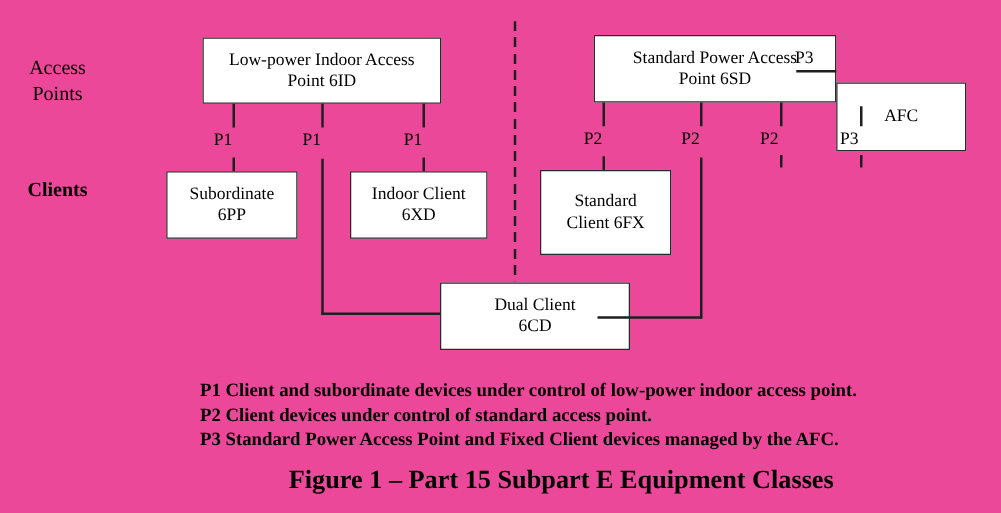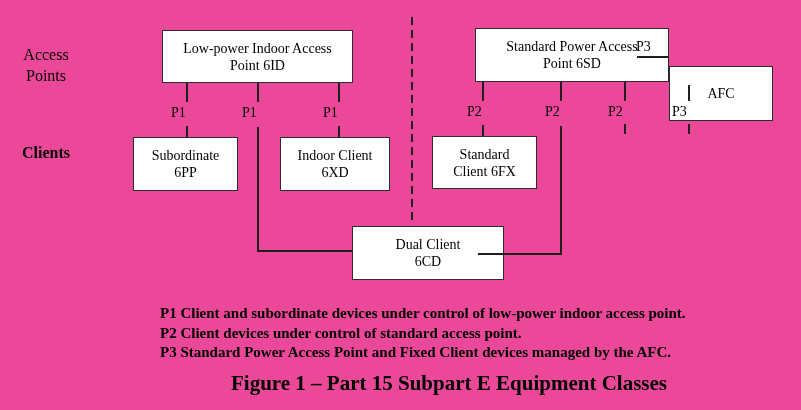--- a/index.html
+++ b/index.html
@@ -44,21 +44,21 @@
     position: absolute; left: 99px; top: 371px; width: 700px;
     text-align: center; font-weight: bold; font-size: 21px;
   }
 
   
   #n-6id { left: 162px; top: 30px;  width: 191px; height: 53px; }
   #n-6sd { left: 443px; top: 28px;  width: 194px; height: 54px; margin-left: 32px; }
   #n-afc { left: 669px; top: 30px;  width: 104px; height: 55px; margin-top: 36px; }
   #n-6pp { left: 133px; top: 137px; width: 105px; height: 54px; }
   #n-6xd { left: 280px; top: 137px; width: 110px; height: 54px; }
-  #n-6fx { left: 432px; top: 136px; width: 105px; height: 53px; }
+  #n-6fx { left: 432px; top: 136px; width: 105px; height: 68px; }
   #n-6fc { left: 598px; top: 134px; width: 105px; height: 54px; }
   #n-6cd { left: 352px; top: 226px; width: 152px; height: 54px; }
 
   
   #rl-ap { left: 14px; top: 44px;  width: 64px; }
   #rl-cl { left: 14px; top: 142px; width: 64px; font-weight: bold; }
 
   
   #v1  { left: 186px; top: 83px;  height: 19px; }
   #v2  { left: 257px; top: 83px;  height: 19px; }

